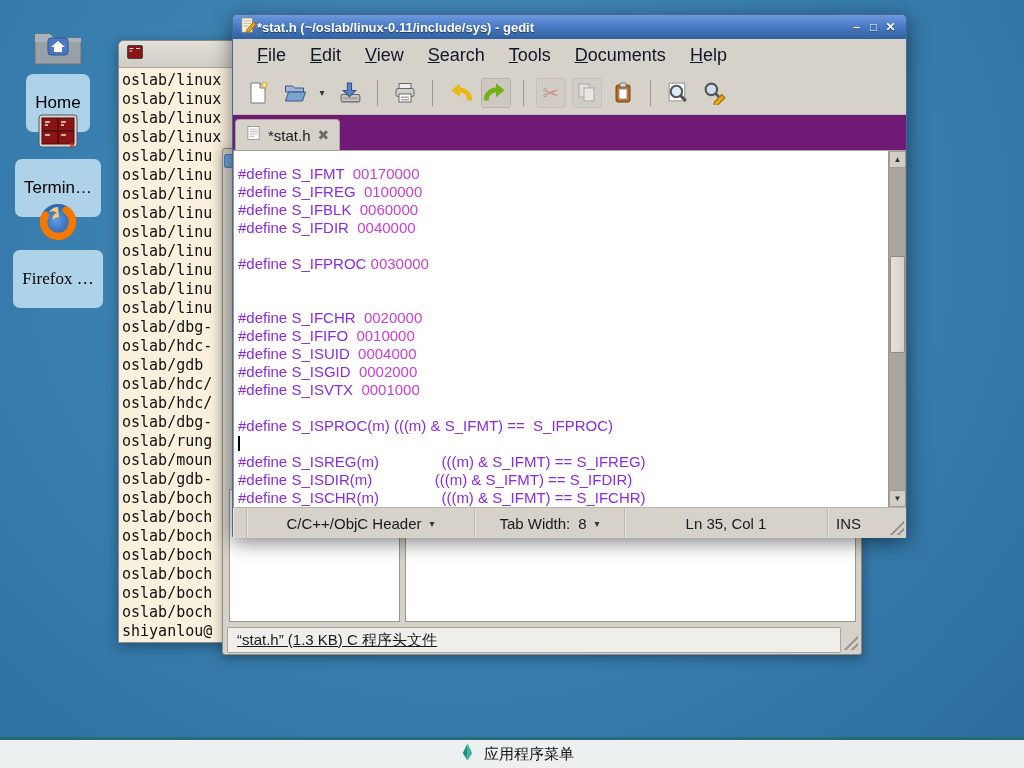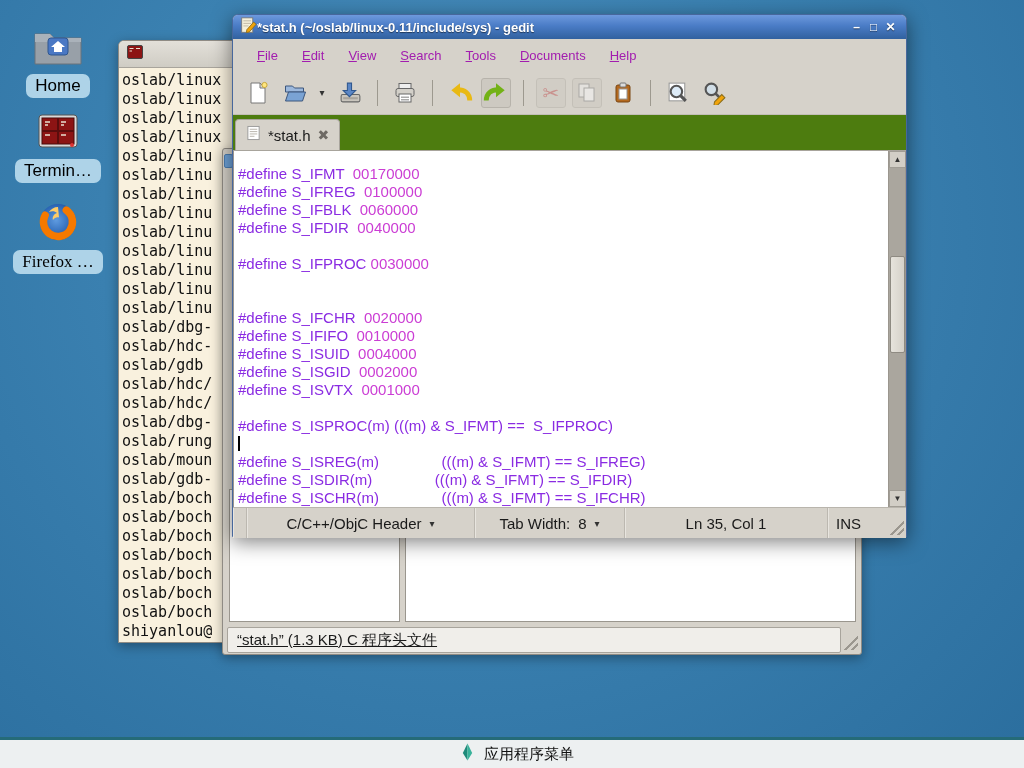--- a/index.html
+++ b/index.html
@@ -4,21 +4,21 @@
 <style>
   * { margin:0; padding:0; box-sizing:border-box; }
   html,body { width:1024px; height:768px; overflow:hidden; font-family:"Liberation Sans", sans-serif; }
   #stage { position:relative; width:1024px; height:768px;
     background: radial-gradient(ellipse at 45% 30%, #4a8fbe 0%, #3a80b0 45%, #2b6e9e 100%); }
 
   
   .dicon { position:absolute; width:104px; text-align:center; }
   .dicon .ic { display:inline-block; }
   .dicon .lbl { display:inline-block; margin-top:4px; background:#aed3e8; border-radius:7px;
-    padding:2px 9px; font-size:17px; color:#000; white-space:nowrap; }
+    padding:19px 9px; font-size:17px; color:#000; white-space:nowrap; }
   #icon-home { left:6px; top:26px; }
   #icon-terminal { left:6px; top:114px; }
   #icon-firefox { left:6px; top:202px;font-family:Liberation Serif, serif; }
 
   
   #terminal-win { position:absolute; left:118px; top:40px; width:250px; height:603px;
     background:#f9f1de; border:1px solid #8f8b84; border-radius:6px 6px 0 0;
     box-shadow:0 3px 12px rgba(0,0,0,.35); z-index:1; }
   #terminal-title { height:27px; background:linear-gradient(#e3e0d9,#cfccc4); border-bottom:1px solid #a8a49c;
     border-radius:5px 5px 0 0; display:flex; align-items:center; padding-left:8px; }
@@ -49,30 +49,30 @@
     box-shadow:0 5px 20px rgba(0,0,0,.5); }
   #gedit-titlebar { height:24px; border-radius:5px 5px 0 0;
     background:linear-gradient(#6d99dd 0%, #4a7cc6 45%, #31619f 100%);
     display:flex; align-items:center; padding:0 7px; }
   #gedit-title { flex:1; text-align:left; color:#fff; font-weight:bold; font-size:13px;
     text-shadow:0 1px 1px rgba(0,0,0,.5); white-space:nowrap; overflow:hidden; }
   .winbtn { color:#fff; font-size:12px; font-weight:bold; width:17px; text-align:center;
     text-shadow:0 1px 1px rgba(0,0,0,.5); cursor:default; }
   #gedit-menubar { height:32px; display:flex; align-items:center; padding-left:12px;
     background:#d6d2ca; }
-  .menu-item { font-size:13px; color:#a21caf; padding:4px 12px; }
+  .menu-item { font-size:18px; color:#0f172a; padding:4px 12px; }
   .menu-item::first-letter { text-decoration:underline; }
   #gedit-toolbar { height:44px; display:flex; align-items:center; padding-left:10px; gap:6px;
     background:#d6d2ca; border-bottom:1px solid #c2beb6; }
   .tool { width:30px; height:30px; display:flex; align-items:center; justify-content:center; }
   .tool.tile { background:#cdc9c1; border:1px solid #b7b3ab; border-radius:3px; }
   .tool.dim { opacity:.55; }
   .tsep { width:1px; height:26px; background:#9d998f; margin:0 6px; }
   .tool .glyph { font-size:20px; line-height:1; }
-  #gedit-tabbar { height:36px; background:#4d7c0f; display:flex; align-items:flex-end;
+  #gedit-tabbar { height:36px; background:#701a75; display:flex; align-items:flex-end;
     border-bottom:1px solid #a8a49c; }
   #tab-stath { height:31px; margin-left:2px; background:#d6d2ca; border:1px solid #a8a49c; border-bottom:none;
     border-radius:4px 4px 0 0; display:flex; align-items:center; gap:7px; padding:0 10px; }
   #tab-stath .tab-label { font-size:15px; color:#1a1a1a; }
   #tab-stath .tab-close { font-size:14px; color:#6e6a64; }
   #gedit-editor { position:relative; height:356px; background:#fff; border-left:1px solid #9b968e;
     border-right:1px solid #9b968e; overflow:hidden; }
   #editor-code { position:absolute; left:4px; top:14px; right:24px; font-size:15px; line-height:18px;
     font-family:"Liberation Sans", sans-serif; }
   .code-line { height:18px; white-space:pre; }

